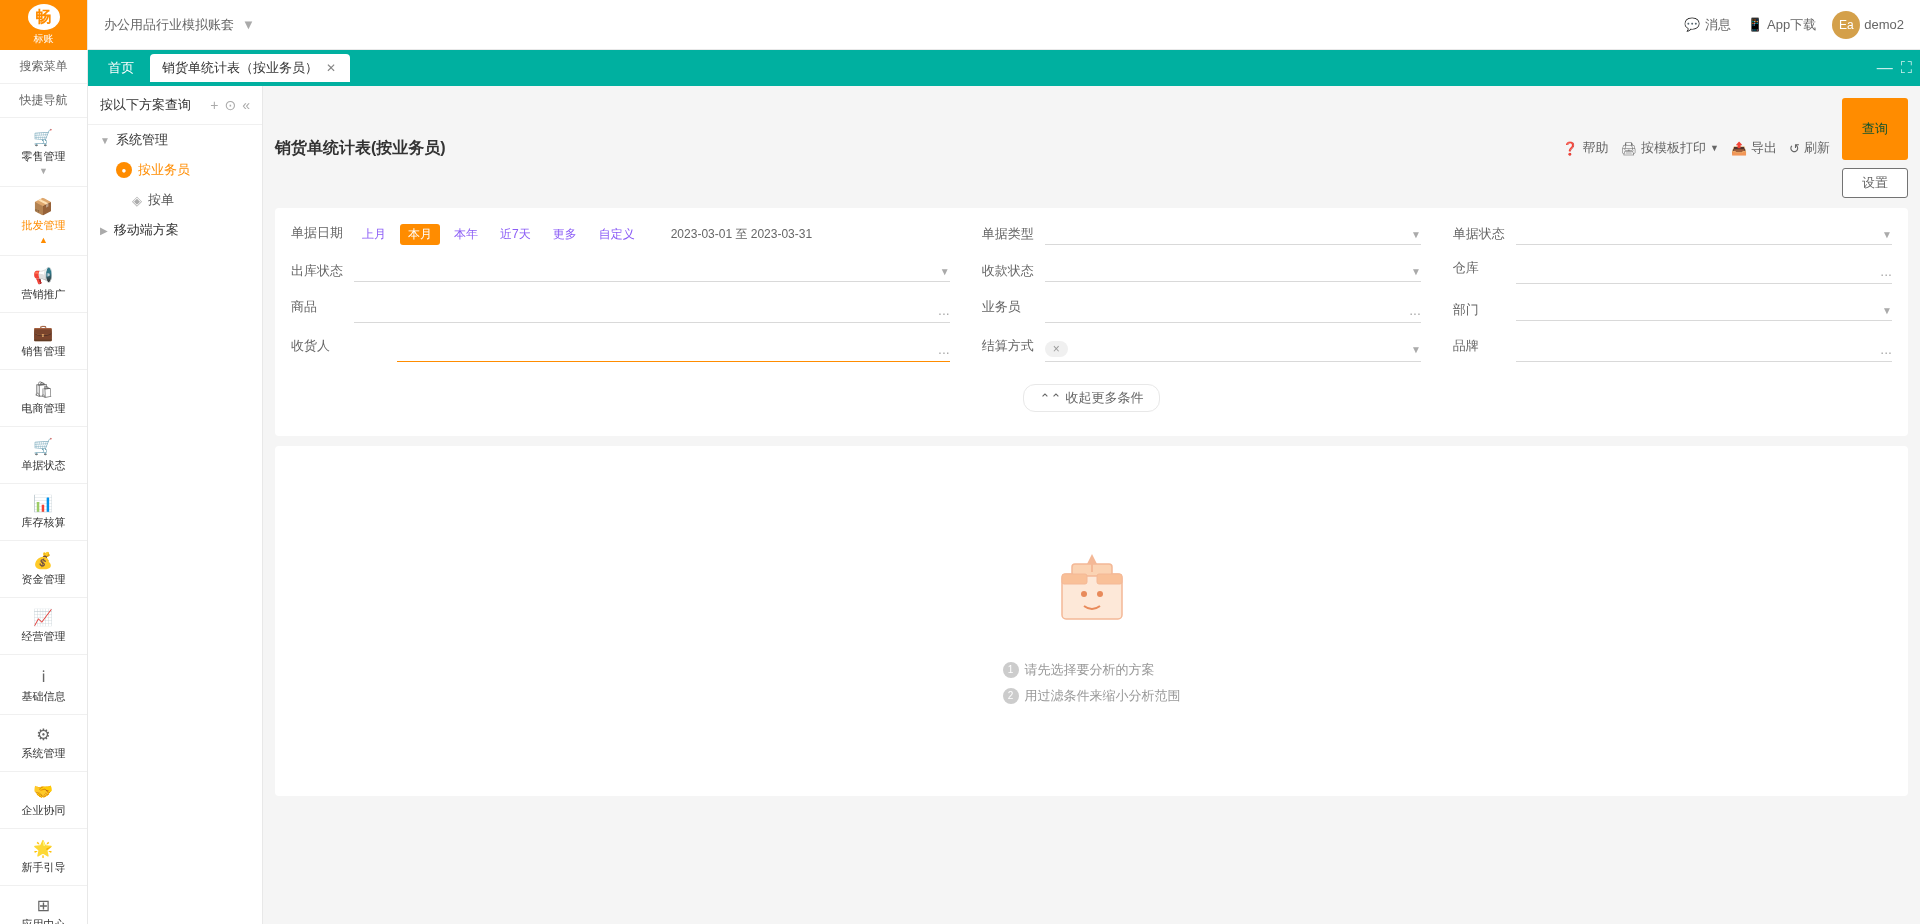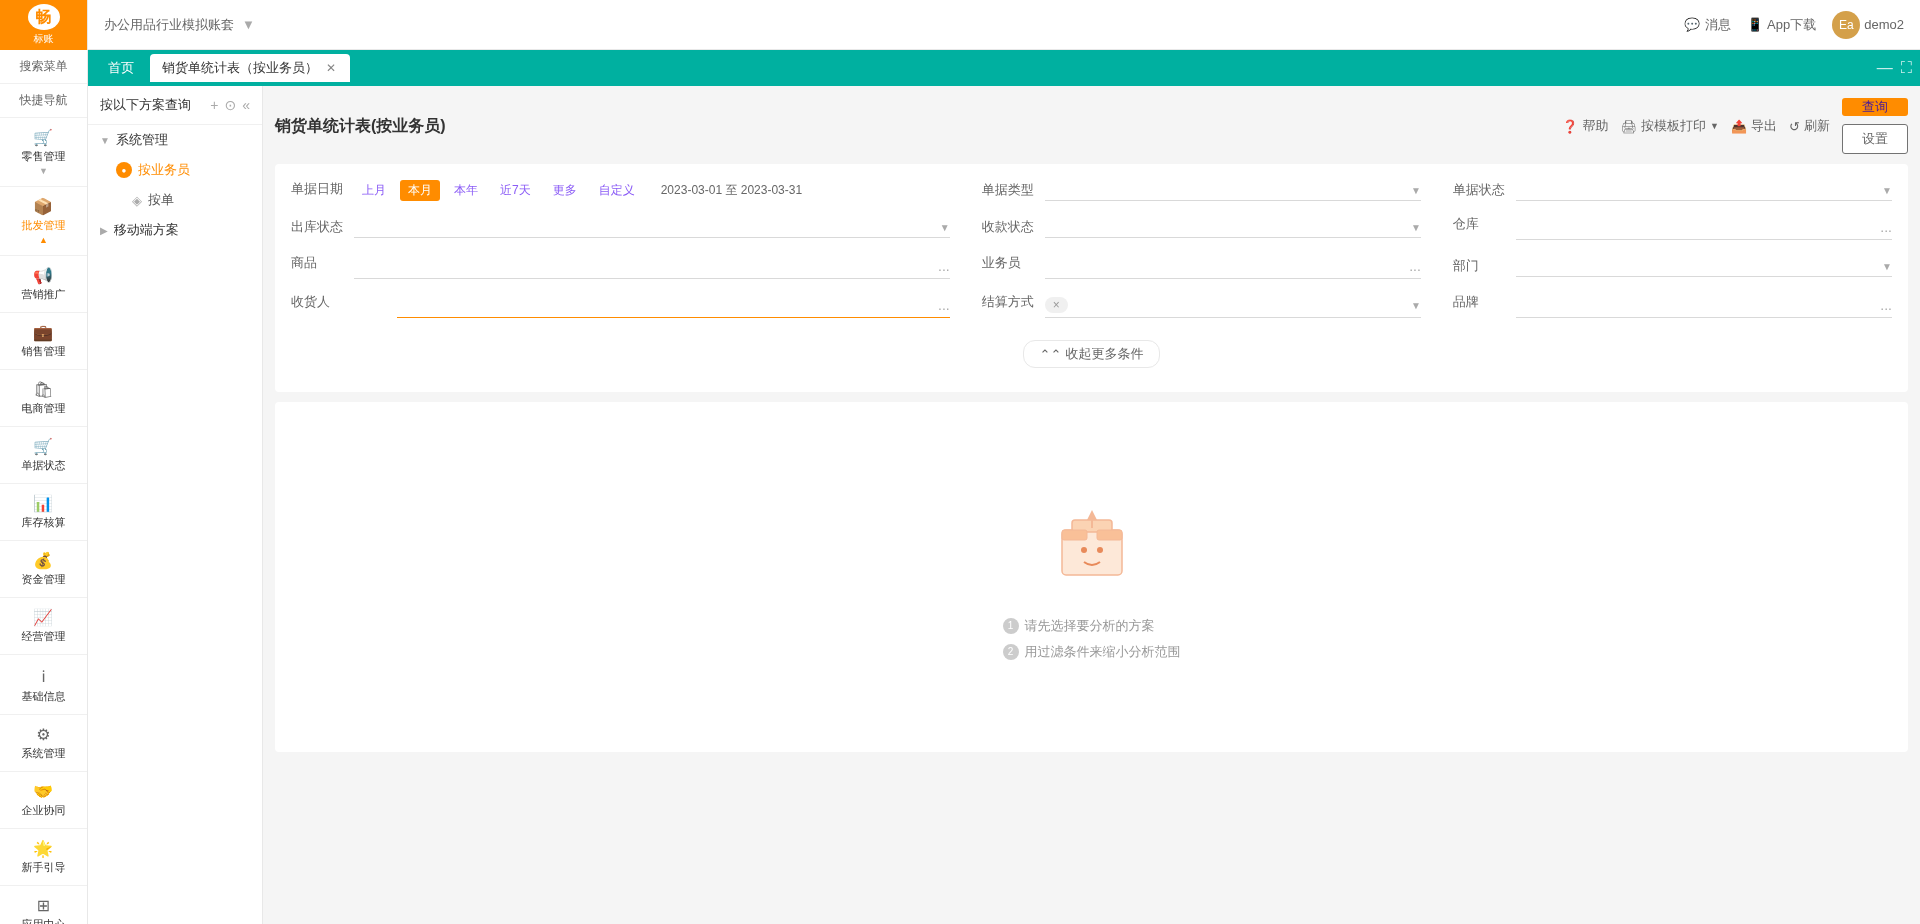--- a/index.html
+++ b/index.html
@@ -55,35 +55,35 @@
     .tree-sub-child { padding: 6px 12px 6px 44px; display: flex; align-items: center; gap: 6px; cursor: pointer; font-size: 13px; color: #555; }
 
     
     .right-main { flex: 1; overflow-y: auto; background: #f5f5f5; padding: 12px; }
 
     
     .page-header { display: flex; align-items: center; justify-content: space-between; margin-bottom: 10px; }
     .page-title { font-size: 16px; font-weight: 600; color: #333; }
     .page-actions { display: flex; align-items: center; gap: 12px; }
     .action-btn { display: flex; align-items: center; gap: 4px; color: #666; font-size: 13px; cursor: pointer; }
-    .query-btn { background: #ff8c00; color: #4c1d95; border: none; padding: 0 20px; border-radius: 3px; cursor: pointer; font-size: 13px; }
+    .query-btn { background: #ff8c00; color: #14532d; border: none; padding: 22px 20px; border-radius: 3px; cursor: pointer; font-size: 13px; }
     .setting-btn { background: #fff; color: #666; border: 1px solid #737373; padding: 5px 16px; border-radius: 3px; cursor: pointer; font-size: 13px; margin-top: 4px; }
 
     
     .filter-card { background: #fff; border-radius: 4px; padding: 16px; margin-bottom: 10px; }
     .filter-row { display: flex; align-items: center; gap: 0; margin-bottom: 14px; }
     .filter-row:last-child { margin-bottom: 0; }
     .filter-item { flex: 1; display: flex; min-width: 0; }
     .filter-label { color: #666; font-size: 13px; white-space: nowrap; margin-right: 8px; min-width: 55px; }
     .filter-input { flex: 1; border: none; border-bottom: 1px solid #d9d9d9; padding: 4px 0; font-size: 13px; color: #333; outline: none; background: transparent; cursor: pointer; display: flex; align-items: center; justify-content: space-between; }
     .filter-input.active-border { border-bottom-color: #ff8c00; }
     .filter-date-area { display: flex; align-items: center; gap: 6px; flex: 1; }
     .date-btn { padding: 2px 8px; border-radius: 3px; font-size: 12px; cursor: pointer; color: #8b5cf6; }
     .date-btn.active { background: #ff8c00; color: #fff; }
-    .date-range { font-size: 12px; color: #666; margin-left: 12px; }
+    .date-range { font-size: 12px; color: #666; margin-left: 22px; }
     .dropdown-arrow { color: #aaa; font-size: 10px; margin-left: 4px; }
     .dots-btn { color: #aaa; font-size: 14px; cursor: pointer; margin-left: 4px; }
     .x-tag { display: inline-flex; align-items: center; background: #f0f0f0; border-radius: 10px; padding: 1px 8px; font-size: 12px; color: #333; gap: 4px; }
     .x-tag .x { cursor: pointer; color: #999; font-size: 12px; }
 
     
     .collapse-row { display: flex; justify-content: center; padding: 8px 0; }
     .collapse-btn { display: flex; align-items: center; gap: 4px; color: #666; font-size: 13px; cursor: pointer; padding: 4px 16px; border: 1px solid #e8e8e8; border-radius: 12px; background: #fff; }
 
     

